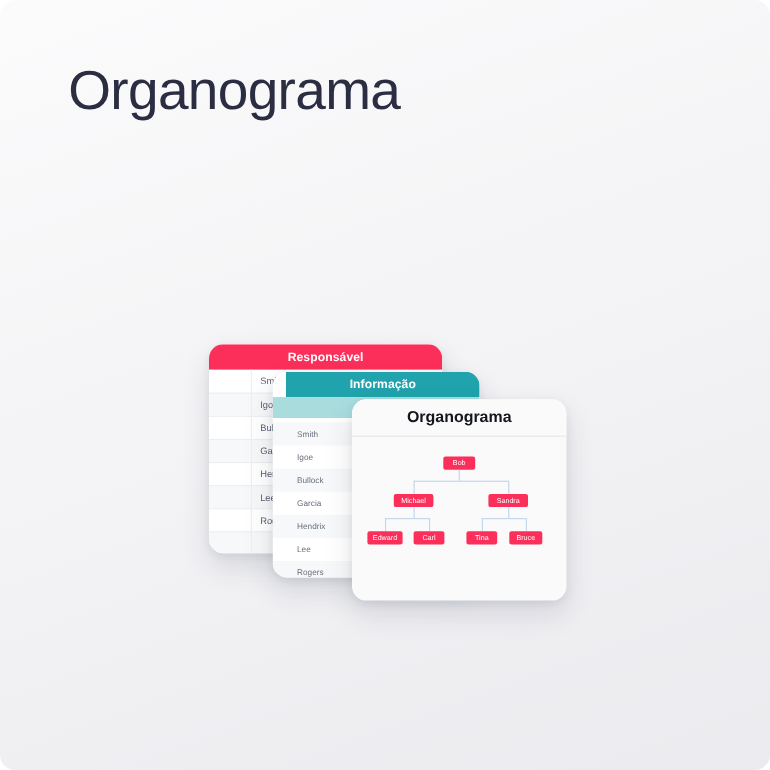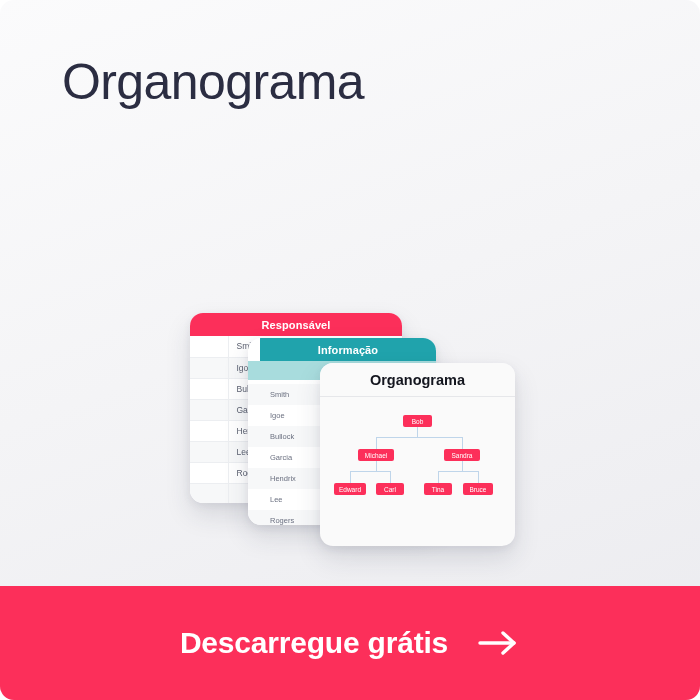--- a/index.html
+++ b/index.html
@@ -227,23 +227,14 @@
           <div class="connector" style="left: 69.5px; top: 74px; width: 1px; height: 12px;"></div>
           <div class="connector" style="left: 141.5px; top: 64px; width: 1px; height: 10px;"></div>
           <div class="connector" style="left: 118px; top: 74px; width: 40px; height: 1px;"></div>
           <div class="connector" style="left: 117.5px; top: 74px; width: 1px; height: 12px;"></div>
           <div class="connector" style="left: 157.5px; top: 74px; width: 1px; height: 12px;"></div>
         </div>
     </div>
 
   </div>
 
-  <div id="cta">
-    <span class="cta-label">Descarregue grátis</span>
-    <span class="cta-arrow">
-      <svg width="42" height="26" viewBox="0 0 42 26" aria-hidden="true">
-        <line x1="2" y1="13" x2="36" y2="13" stroke="#ffffff" stroke-width="3.4" stroke-linecap="round"></line>
-        <polyline points="25,3 36,13 25,23" fill="none" stroke="#ffffff" stroke-width="3.4" stroke-linecap="round" stroke-linejoin="round"></polyline>
-      </svg>
-    </span>
-  </div>
 
 </div>
 
 </body></html>

